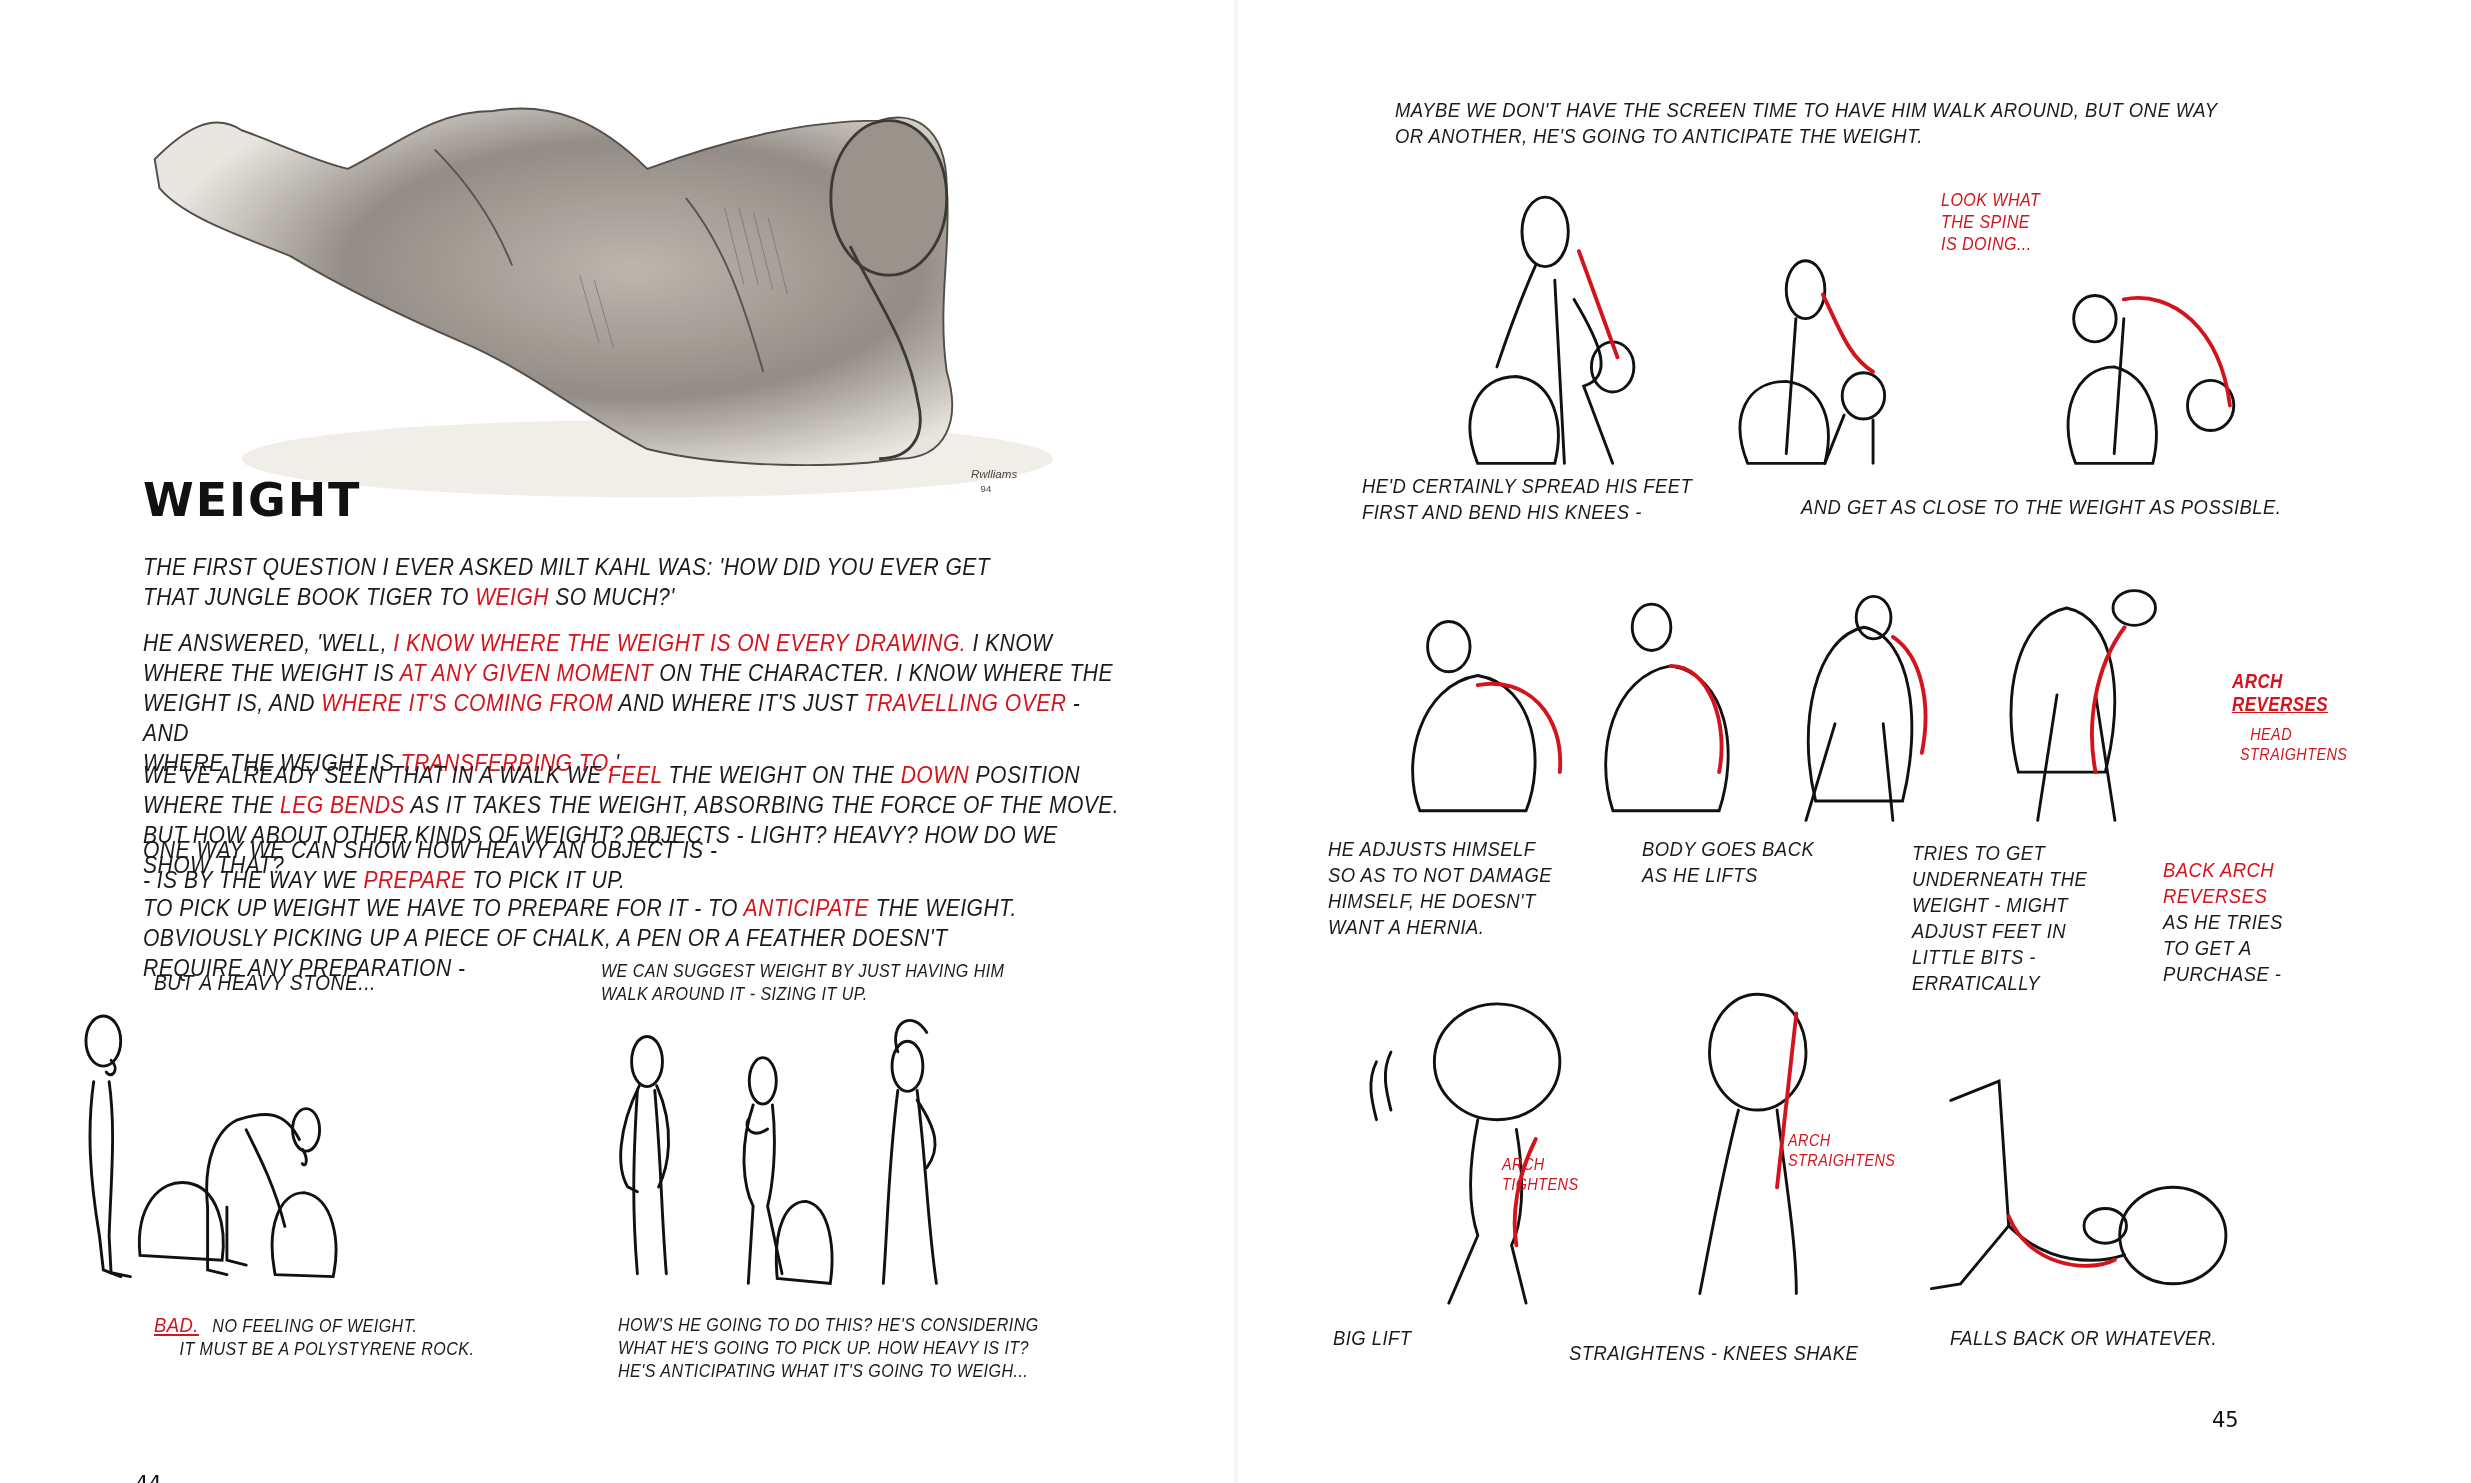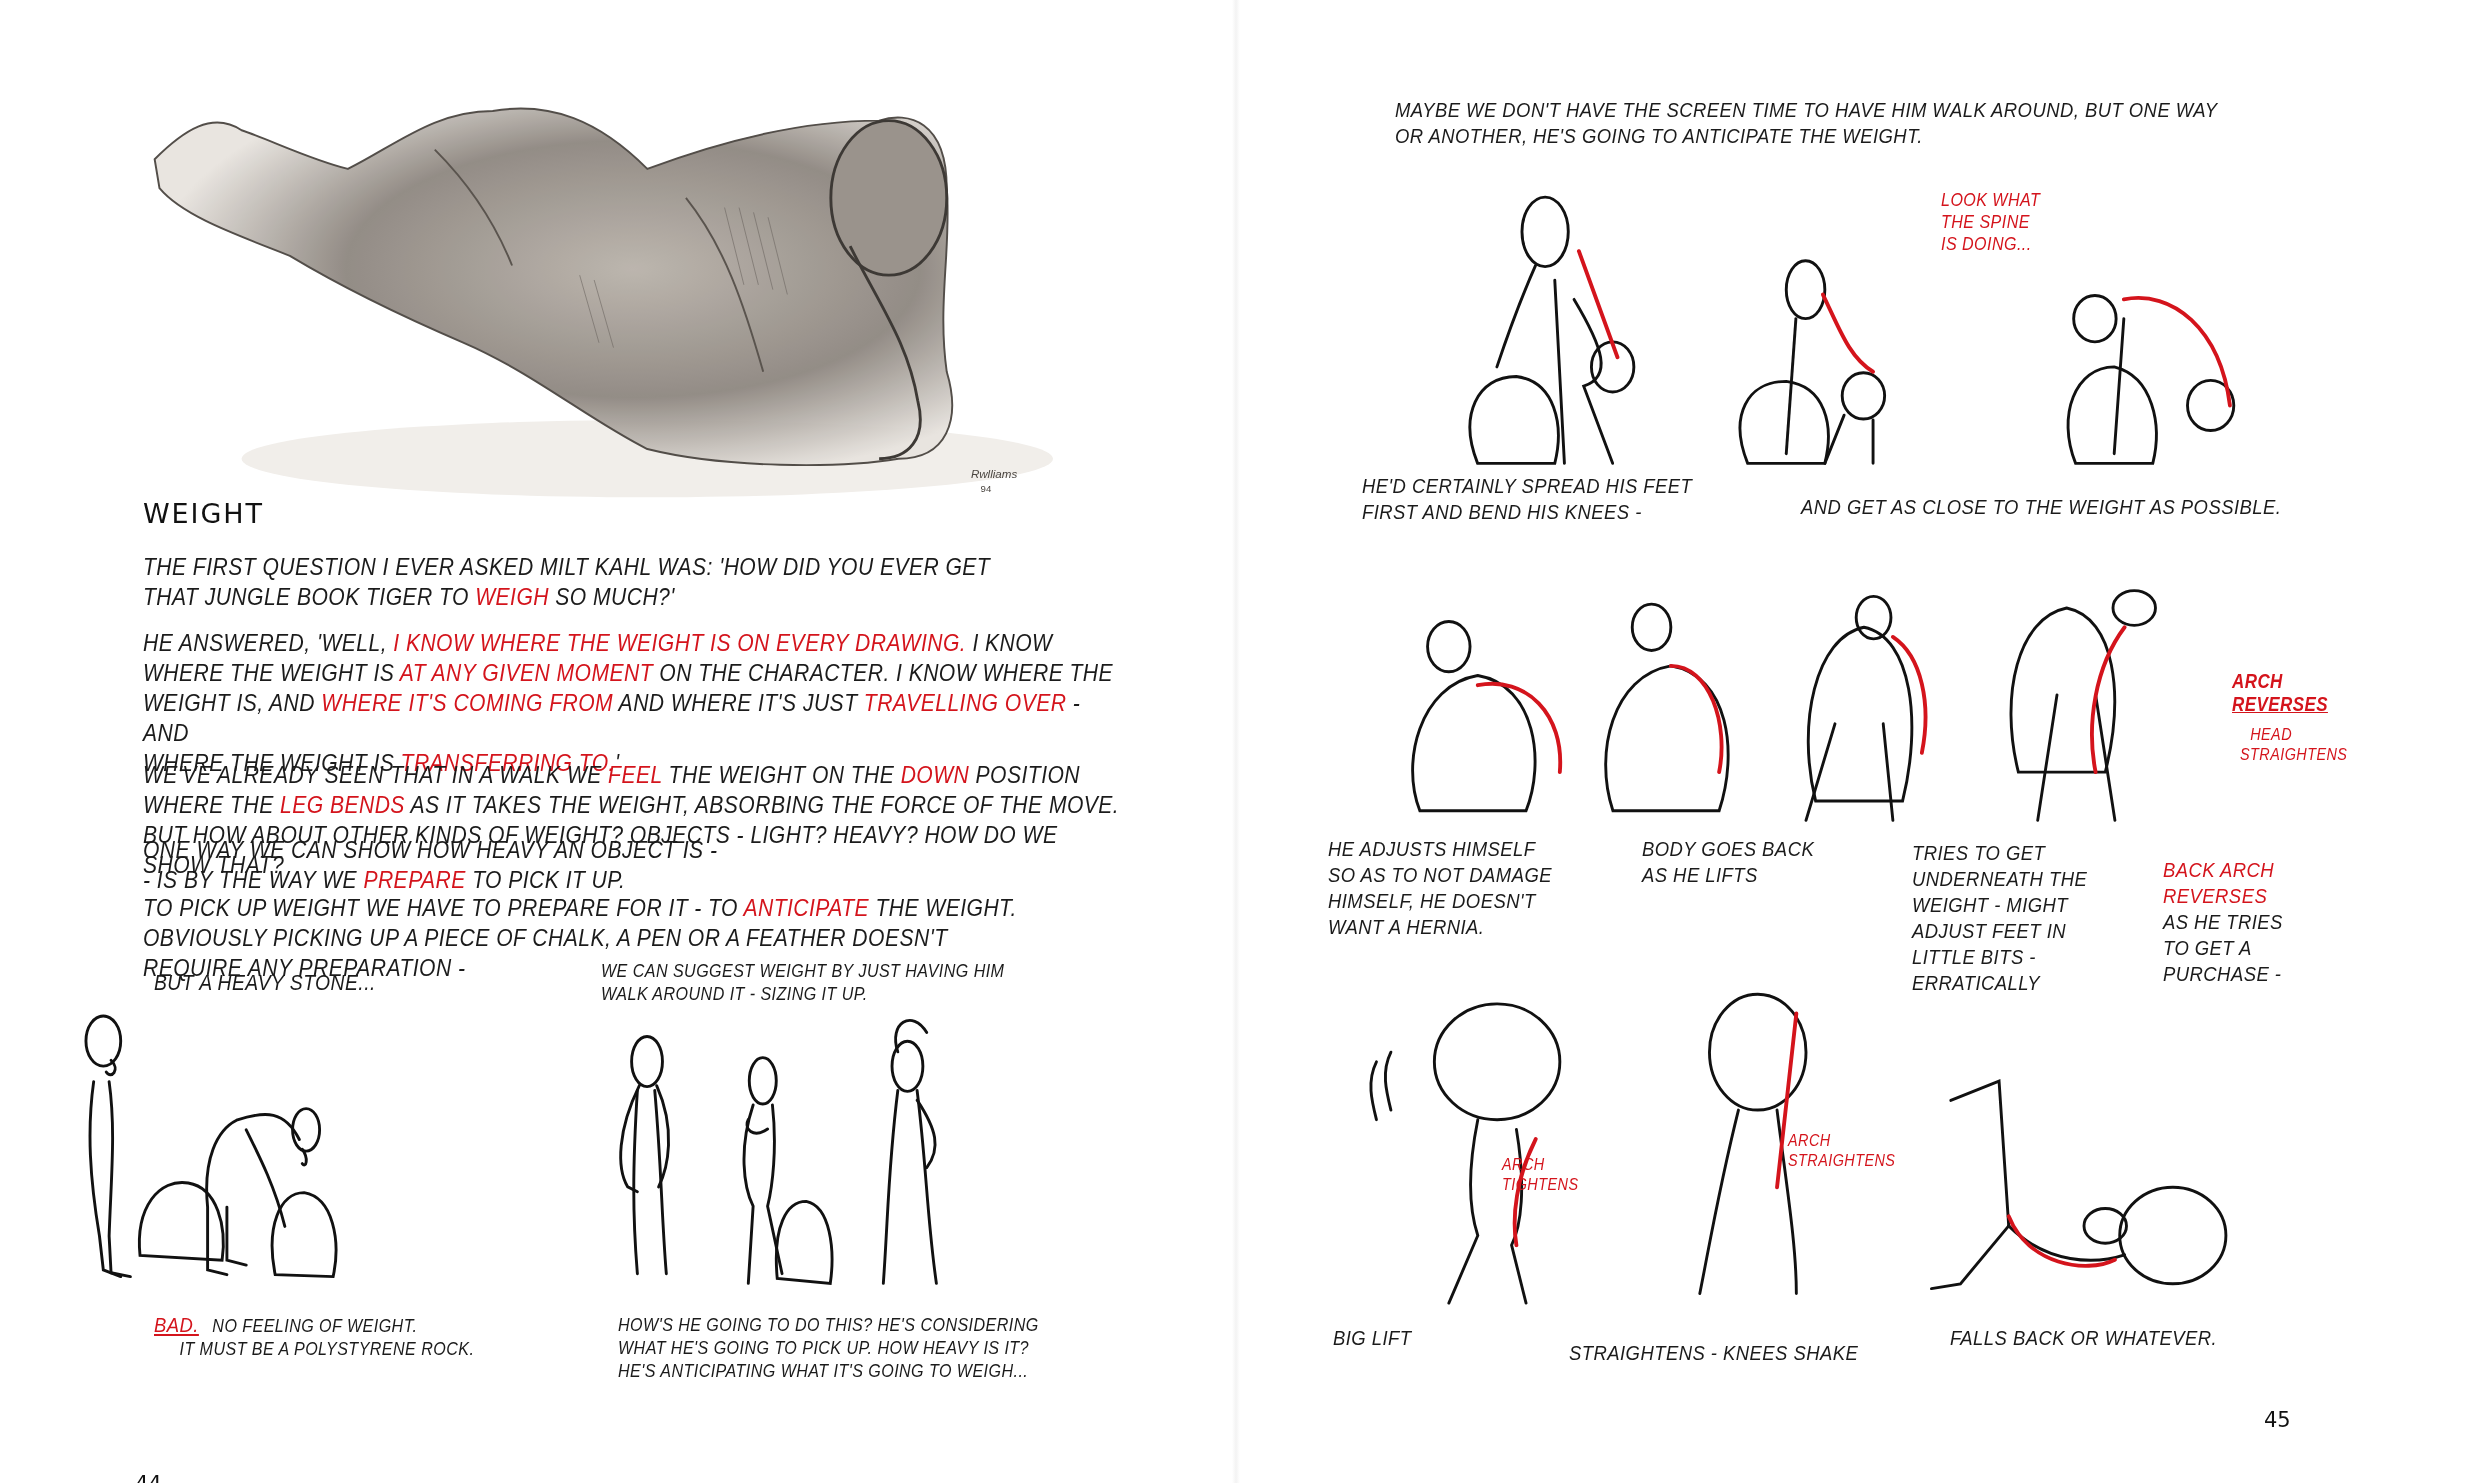--- a/index.html
+++ b/index.html
@@ -7,22 +7,22 @@
          font-family:"Liberation Sans", sans-serif; color:#1a1a1a; }
   .page { position:absolute; top:0; height:1481px; }
   .left-page { left:0; width:1236px; }
   .right-page { left:1236px; width:1236px; }
   .gutter { position:absolute; left:1232px; top:0; width:7.7px; height:1483px;
             background:linear-gradient(to right,#fff,#f3f3f3,#fff); }
   .hand { font-family:"Liberation Sans Narrow","Liberation Sans", sans-serif; text-transform:uppercase;
           letter-spacing:0.5px; font-style:italic; color:#1b1b1b; transform:scaleX(0.88); transform-origin:left top; }
   .red { color:#d4141c; }
   .abs { position:absolute; }
-  .heading { position:absolute; left:143px; top:498px; font-family:"DejaVu Sans", sans-serif; font-weight:normal;
-             font-size:27px; letter-spacing:1.9px; color:#111; }
+  .heading { position:absolute; left:143px; top:473px; font-family:"DejaVu Sans", sans-serif; font-weight:bold;
+             font-size:46px; letter-spacing:1.9px; color:#111; }
   .para { position:absolute; left:143px; width:1110px; font-size:24px; line-height:30px; }
   .pagenum { position:absolute; font-family:"DejaVu Sans", sans-serif; font-size:21px; color:#111; }
   .sketch { position:absolute; left:145px; top:53px; width:908px; height:454px; }
   .fig { position:absolute; }
   .cap { position:absolute; font-size:21px; line-height:26px; }
   .cap-sm { font-size:18.3px; line-height:23px; }
   svg { overflow:visible; }
 </style>
 </head>
 <body>
@@ -281,15 +281,15 @@
   </div>
   <div class="abs hand red cap-sm" style="left:552px; top:1130px; font-size:16.4px; line-height:20px;">
     <div>ARCH</div>
     <div>STRAIGHTENS</div>
   </div>
 
   <div class="cap hand" style="left:97px; top:1325px;">BIG LIFT</div>
   <div class="cap hand" style="left:333px; top:1340px;">STRAIGHTENS - KNEES SHAKE</div>
   <div class="cap hand" style="left:714px; top:1325px;">FALLS BACK OR WHATEVER.</div>
 
-  <div class="pagenum" style="left:1028px; top:1408px;">45</div>
+  <div class="pagenum" style="left:976px; top:1408px;">45</div>
 </div>
 
 
 </body></html>

